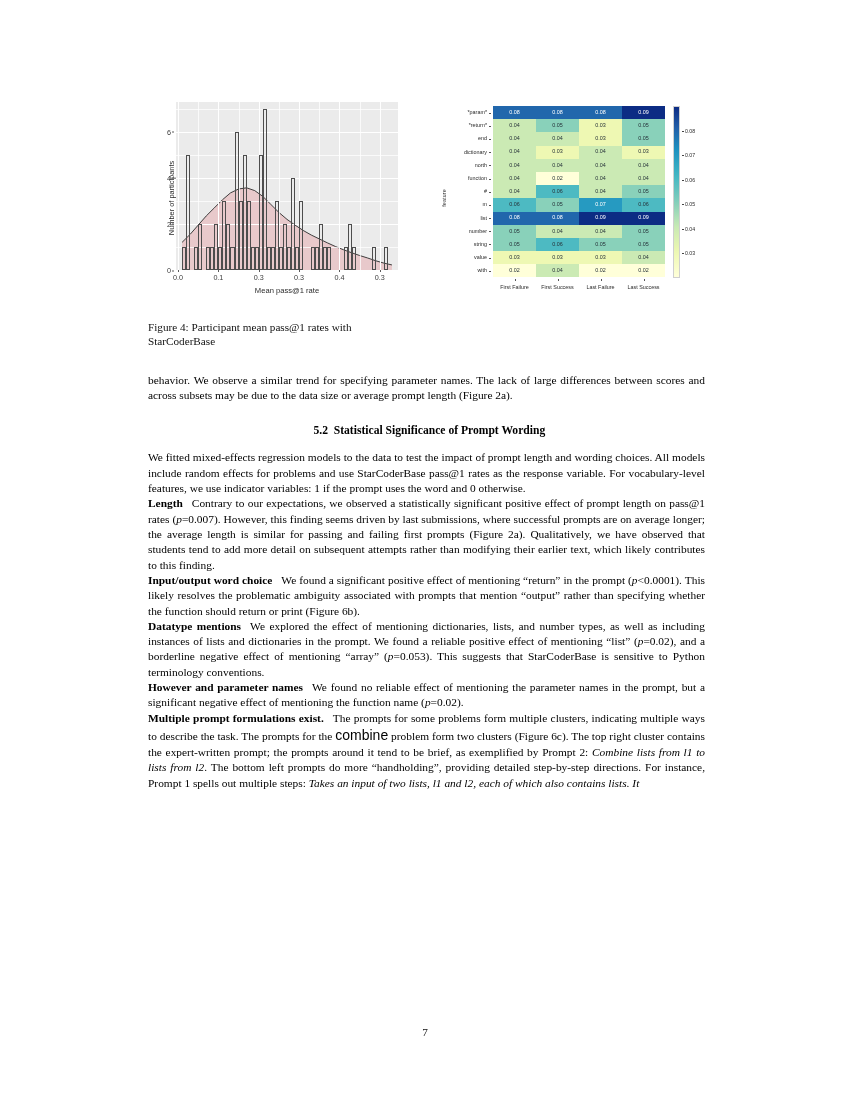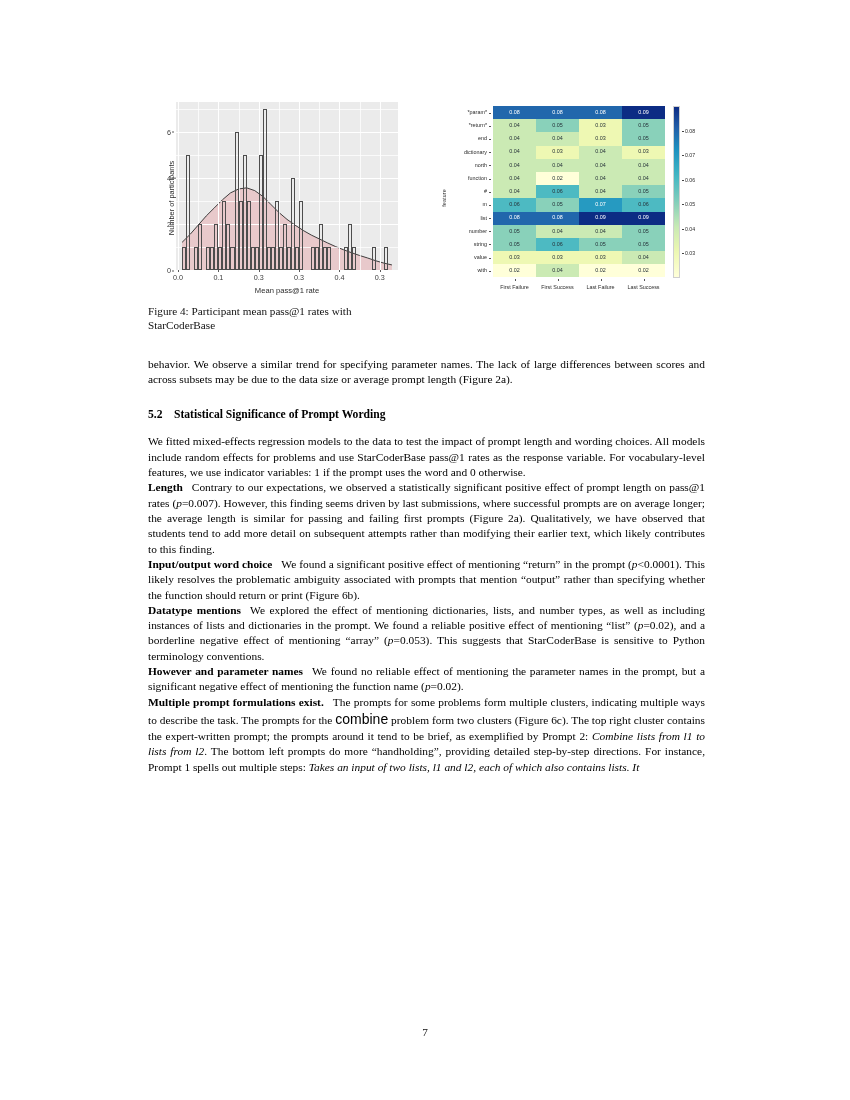--- a/index.html
+++ b/index.html
@@ -249,39 +249,40 @@
     background: #444;
   }
 
   
   .caption {
     font-size: 11.2px;
     line-height: 1.28;
     text-align: left;
     color: #111;
   }
-  .cap-left  { width: 258px; margin-top: 6px; }
+  .cap-left  { width: 258px; margin-top: 22px; }
   .cap-right { width: 264px; margin-top: 6px; text-align: justify; }
 
   
   .body-area { margin-top: 24px; }
   p.para {
     margin: 0 0 0 0;
     font-size: 11.4px;
     line-height: 1.345;
     text-align: justify;
     color: #000;
     text-indent: 0;
   }
   .gap-para { margin-top: 13px; }
   h3.section {
     font-size: 11.6px;
     font-weight: bold;
     margin: 21px 0 12px 0;
     line-height: 1.2;
+    text-align: center;
   }
   h3.section .secnum { display: inline-block; width: 26px; }
   .runin { font-weight: bold; }
   .runin-gap { display: inline-block; width: 9px; }
   i { font-style: italic; }
   .mono {
     font-family: Liberation Sans, sans-serif;
     font-size: 14px;
   }
   .pageno {

